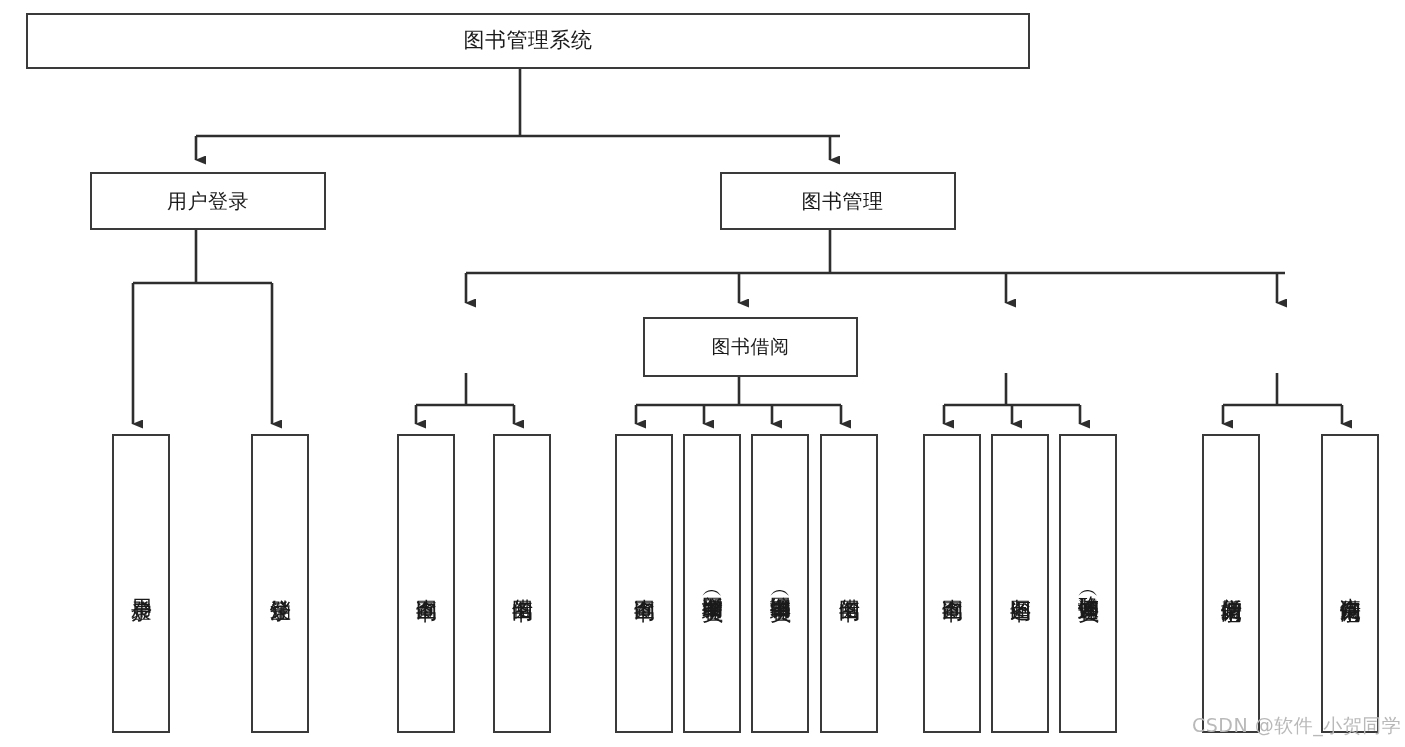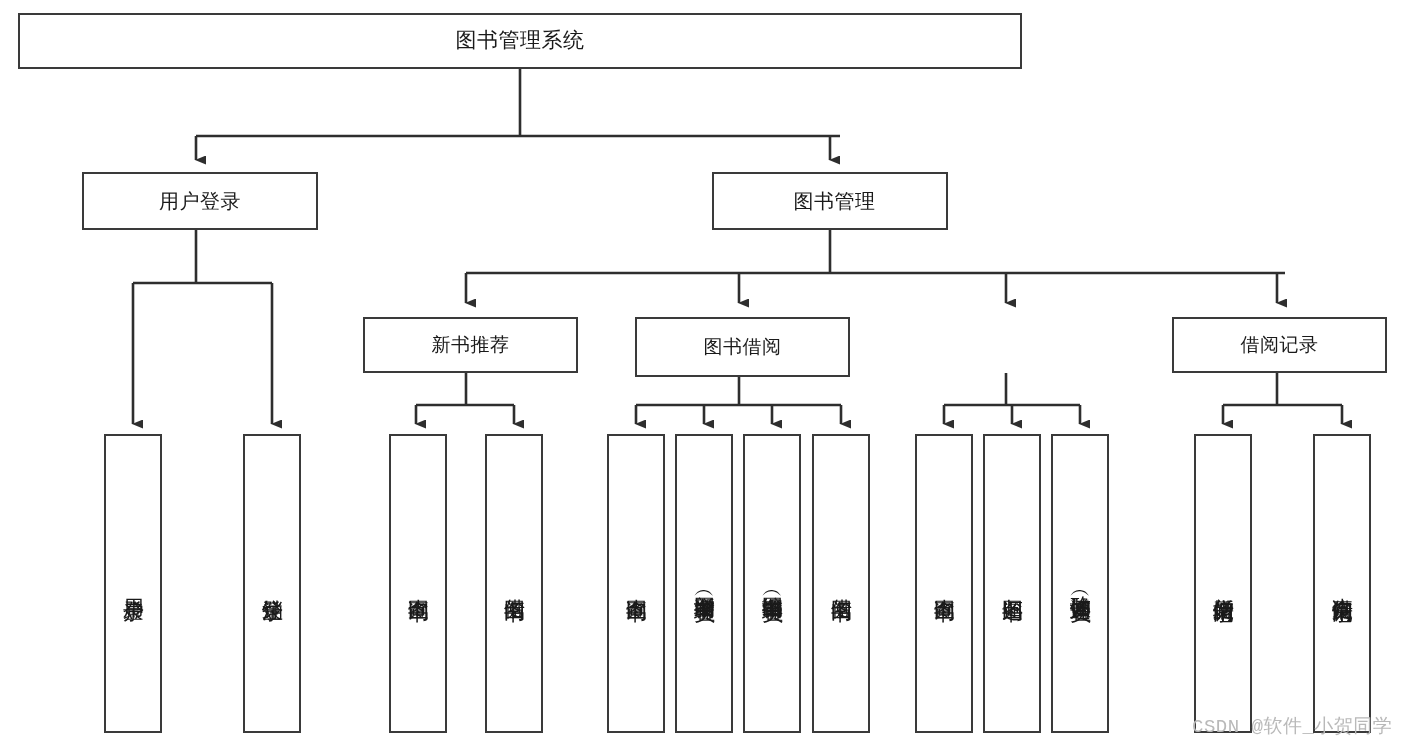--- a/index.html
+++ b/index.html
@@ -27,20 +27,21 @@
   }
   .node {
     position: absolute;
     box-sizing: border-box;
     background: #ffffff;
     border: 2px solid #3a3a3a;
     display: flex;
     align-items: center;
     justify-content: center;
     color: #1a1a1a;
+    margin-left: 8px;
   }
   .node .label {
     display: block;
     text-align: center;
     line-height: 1.22;
     letter-spacing: 0.5px;
   }
   .node.root .label { font-size: 21px; }
   .node.l1 .label   { font-size: 20px; }
   .node.l2 .label   { font-size: 19px; }
@@ -123,28 +124,22 @@
     <span class="label">图书管理系统</span>
   </div>
 
   <div class="node l1" style="left:82px; top:172px; width:236px; height:58px;">
     <span class="label">用户登录</span>
   </div>
   <div class="node l1" style="left:712px; top:172px; width:236px; height:58px;padding-left:9px;">
     <span class="label">图书管理</span>
   </div>
 
-  <div class="node l2" style="left:363px; top:317px; width:215px; height:56px;">
-    <span class="label">新书推荐</span>
-  </div>
   <div class="node l2" style="left:635px; top:317px; width:215px; height:60px;">
     <span class="label">图书借阅</span>
-  </div>
-  <div class="node l2" style="left:1172px; top:317px; width:215px; height:56px;">
-    <span class="label">借阅记录</span>
   </div>
 
   <div class="node leaf" style="left:104px; top:434px; width:58px; height:299px;">
     <span class="label">用户登录</span>
   </div>
   <div class="node leaf" style="left:243px; top:434px; width:58px; height:299px;">
     <span class="label">注销登录</span>
   </div>
 
   <div class="node leaf" style="left:389px; top:434px; width:58px; height:299px;">
@@ -177,15 +172,15 @@
     <span class="label">确认归还（管理员）</span>
   </div>
 
   <div class="node leaf" style="left:1194px; top:434px; width:58px; height:299px;">
     <span class="label">新增借阅记录</span>
   </div>
   <div class="node leaf" style="left:1313px; top:434px; width:58px; height:299px;">
     <span class="label">查询借阅记录</span>
   </div>
 
-  <div class="watermark" style="left:1192px; top:713px;font-family:Liberation Mono, monospace;">CSDN @软件_小贺同学</div>
+  <div class="watermark" style="left:1192px; top:713px;">CSDN @软件_小贺同学</div>
 
 </div>
 
 </body></html>

